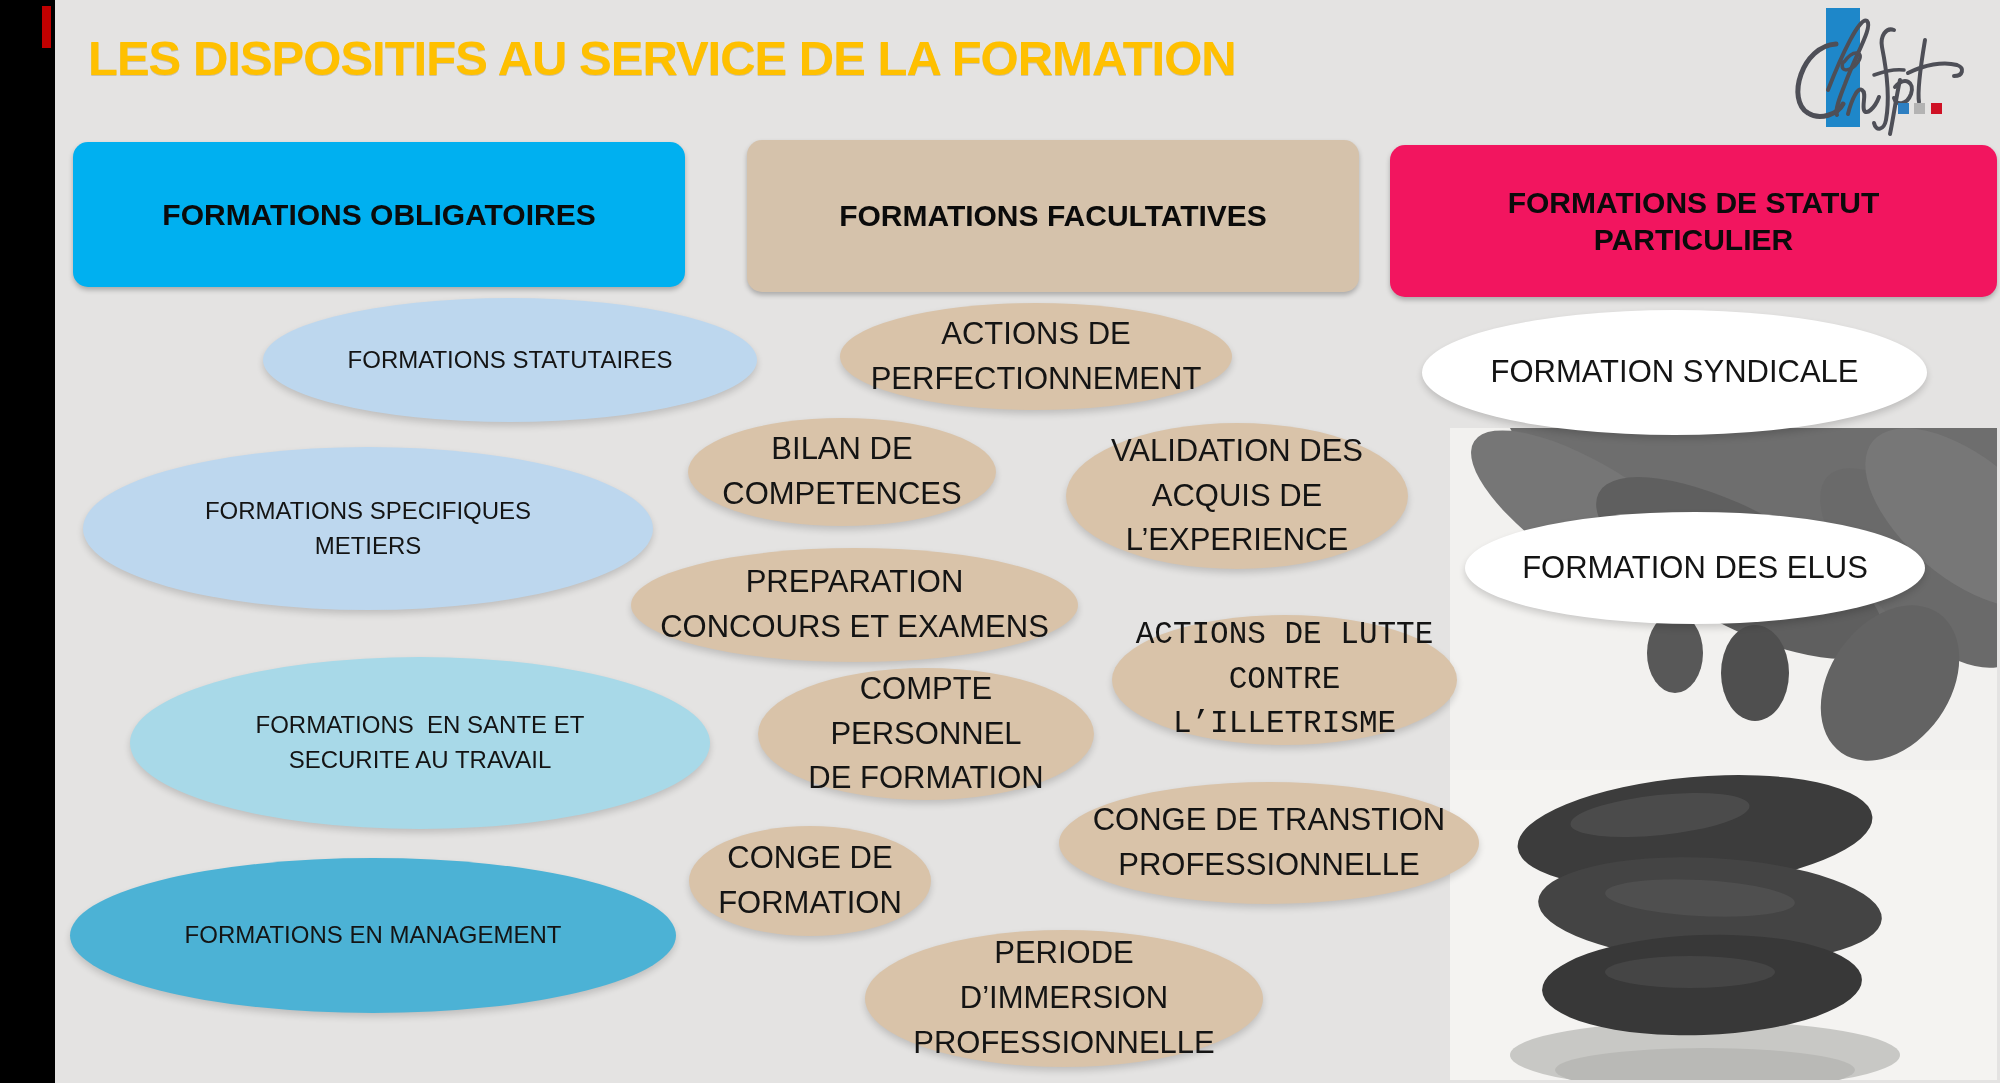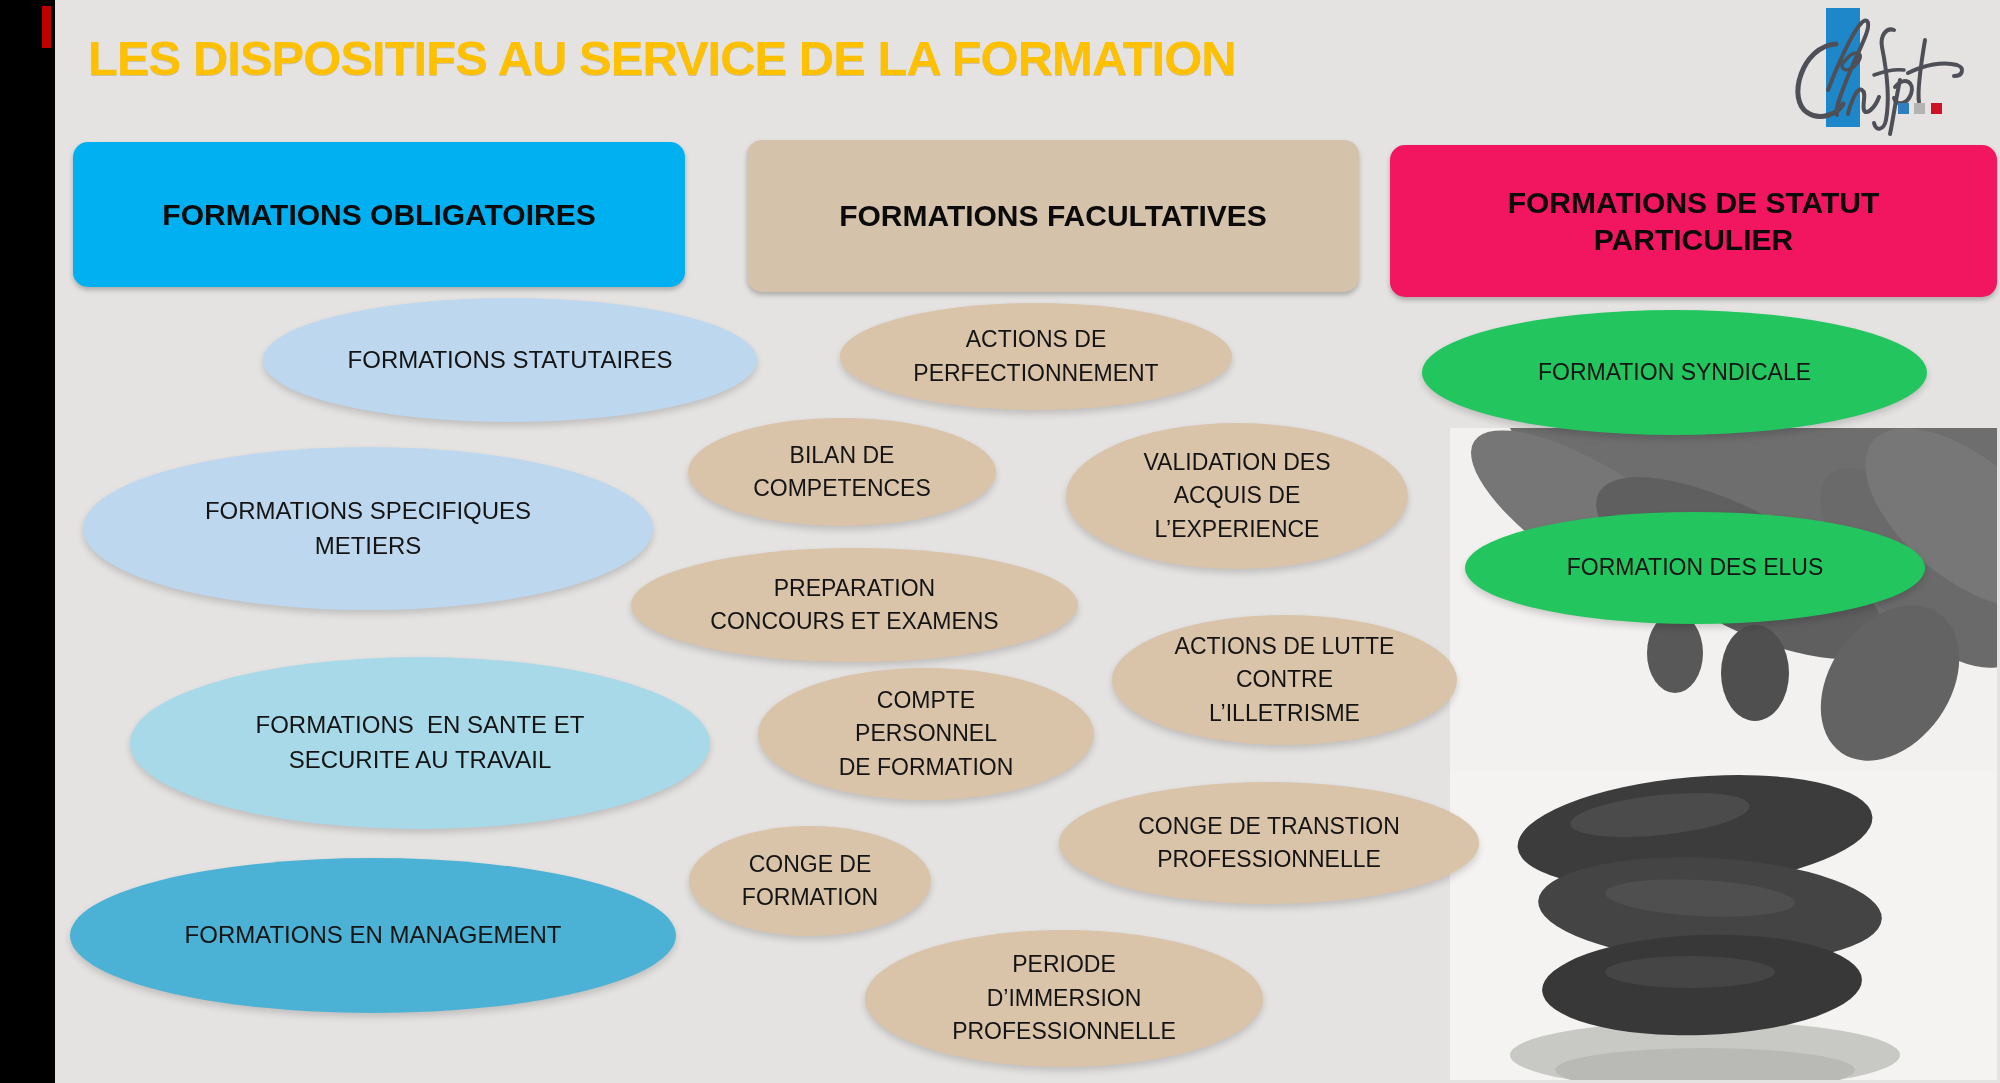--- a/index.html
+++ b/index.html
@@ -27,28 +27,28 @@
   .header-obligatoires{left:73px;top:142px;width:612px;height:145px;background:#00b0f0;}
   .header-facultatives{left:747px;top:140px;width:612px;height:152px;background:#d5c2ab;}
   .header-statut{left:1390px;top:145px;width:607px;height:152px;background:#f2155f;}
   .photo{position:absolute;background:#f4f3f1;}
   .bubble{
     position:absolute;border-radius:50%;
     display:flex;align-items:center;justify-content:center;text-align:center;
     box-shadow:0 4px 7px rgba(0,0,0,.16);
   }
   .bubble span{
-    white-space:pre-wrap;font-size:23px;line-height:1.45;color:#141414;
+    white-space:pre-wrap;font-size:31px;line-height:1.45;color:#141414;
   }
   .col-left .bubble span{font-size:24px;}
   .c-lightblue{background:#bdd7ee;}
   .c-lightcyan{background:#a8d9e8;}
   .c-medblue{background:#4cb2d5;}
   .c-tan{background:#d9c3a9;}
-  .c-pink{background:#22c55e;}
+  .c-pink{background:#ffffff;}
   .logo{position:absolute;left:1782px;top:2px;width:210px;height:135px;}
   .z-top{z-index:5;}
   .z-photo{z-index:1;}
   .z-bubble{z-index:3;}
 </style>
 </head>
 <body>
 
 <div class="slide">
 
@@ -141,21 +141,21 @@
       </div>
     <div class="bubble c-tan z-bubble" style="left:1066px;top:423px;width:342px;height:146px;">
         <span>VALIDATION DES
 ACQUIS DE
 L’EXPERIENCE</span>
       </div>
     <div class="bubble c-tan z-bubble" style="left:631px;top:548px;width:447px;height:114px;">
         <span>PREPARATION
 CONCOURS ET EXAMENS</span>
       </div>
-    <div class="bubble c-tan z-bubble" style="left:1112px;top:615px;width:345px;height:130px;">
+    <div class="bubble c-tan z-bubble" style="left:1112px;top:615px;width:345px;height:130px;font-family:Liberation Mono, monospace;">
         <span>ACTIONS DE LUTTE
 CONTRE
 L’ILLETRISME</span>
       </div>
     <div class="bubble c-tan z-bubble" style="left:758px;top:668px;width:336px;height:132px;text-align:center;">
         <span>COMPTE
 PERSONNEL
 DE FORMATION</span>
       </div>
     <div class="bubble c-tan z-bubble" style="left:689px;top:826px;width:242px;height:110px;">

